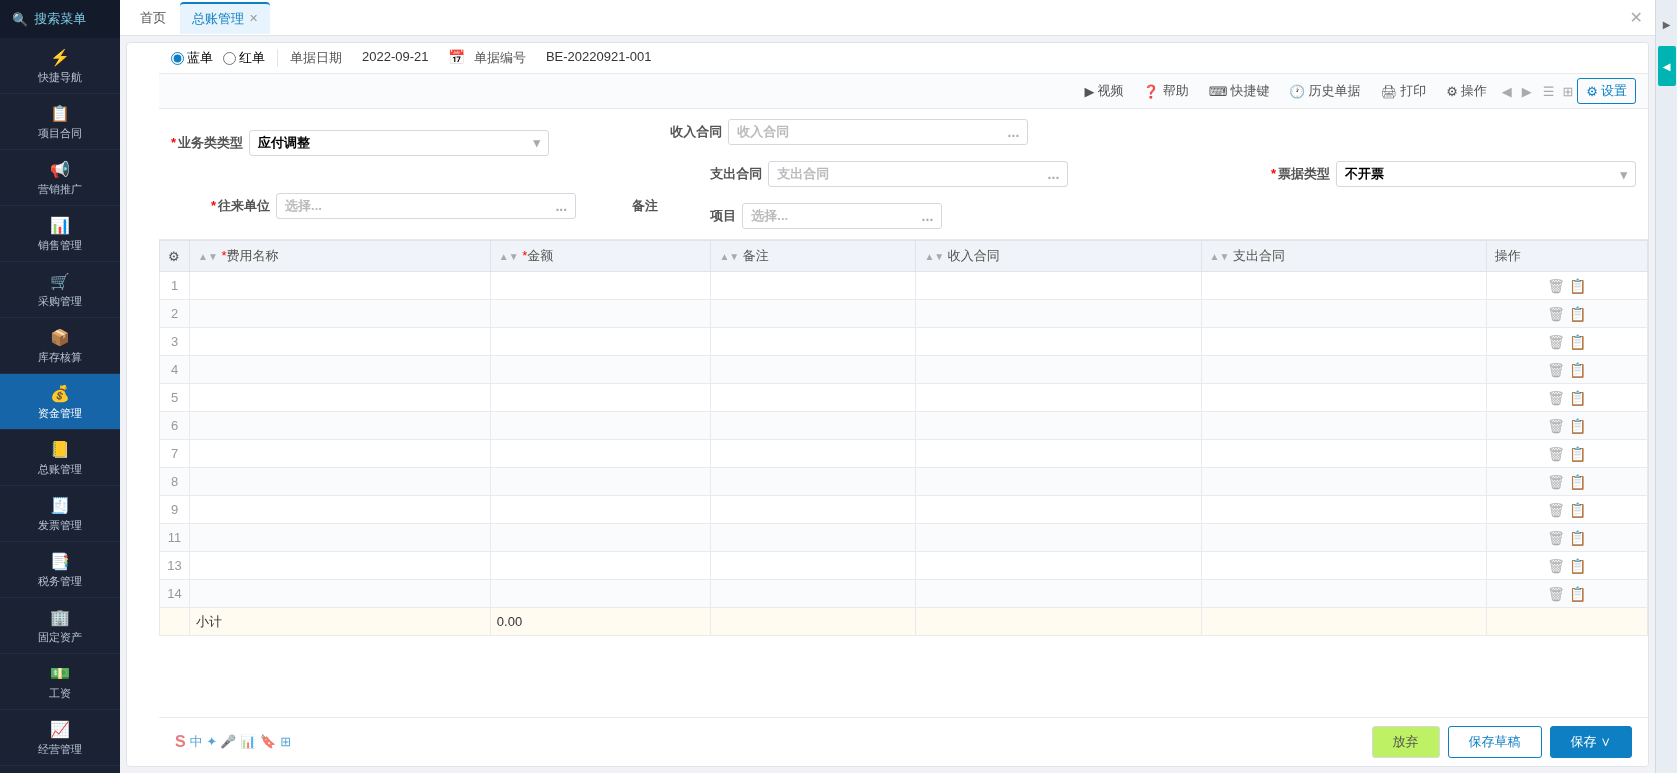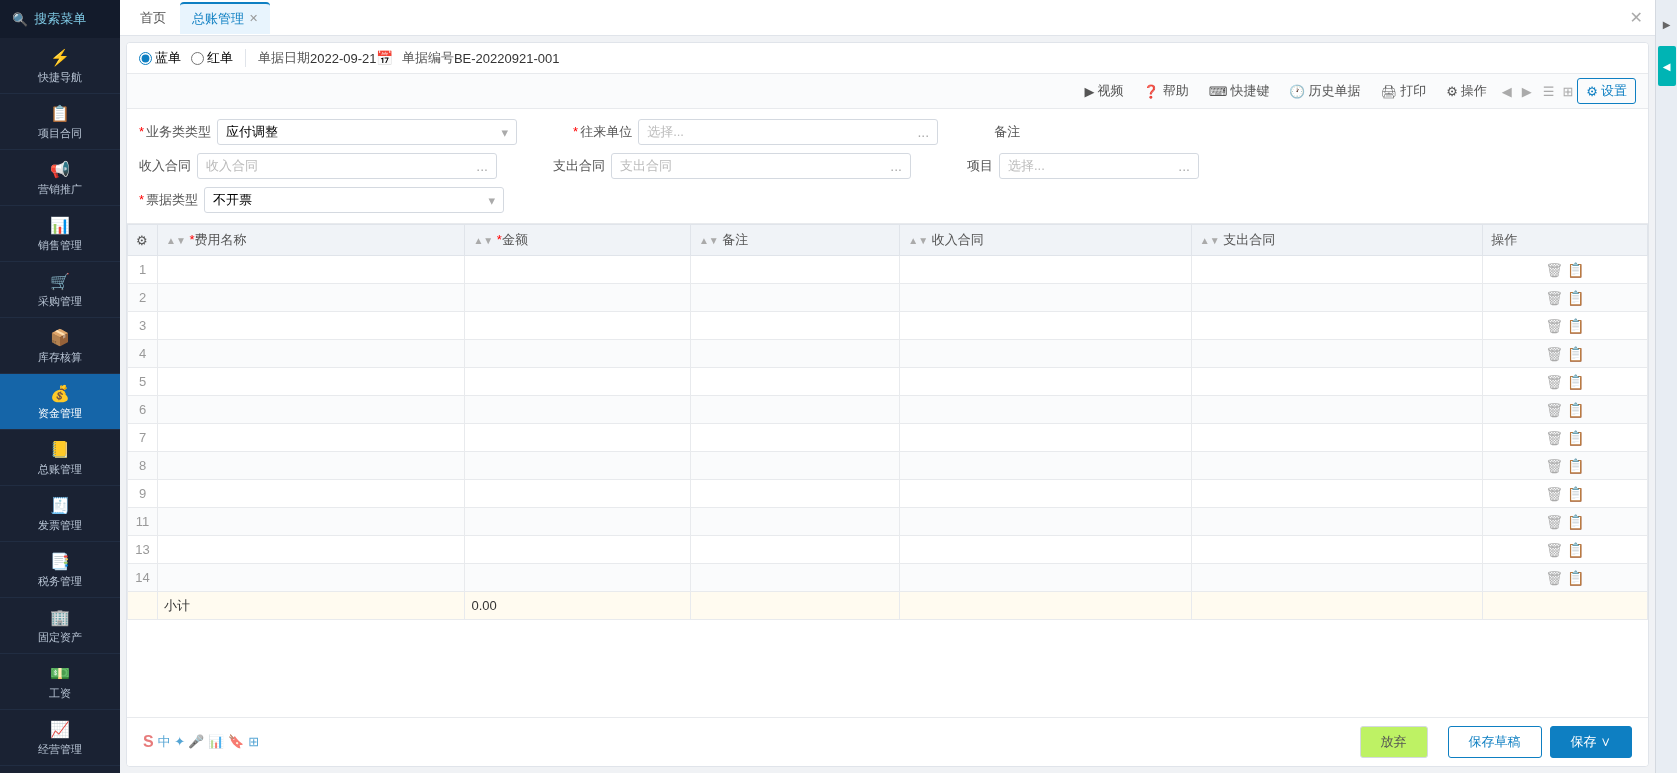--- a/index.html
+++ b/index.html
@@ -78,37 +78,38 @@
     
     .window-content {
       flex: 1;
       display: flex;
       flex-direction: column;
       background: #fff;
       margin: 6px;
       border-radius: 4px;
       border: 1px solid #e0e4ea;
       overflow: hidden;
+      padding-left: 32px;
     }
 
     
     .toolbar {
       display: flex;
       align-items: center;
       padding: 6px 12px;
       border-bottom: 1px solid #e8eaed;
       gap: 8px;
       background: #fff;
       flex-wrap: wrap;
     }
     .radio-group { display: flex; align-items: center; gap: 10px; }
     .radio-item { display: flex; align-items: center; gap: 3px; cursor: pointer; }
     .radio-item input { accent-color: #0e7fc2; }
     .toolbar-divider { width: 1px; height: 18px; background: #e0e4ea; margin: 0 4px; }
-    .toolbar-field { display: flex; align-items: center; gap: 0; color: #555; }
+    .toolbar-field { display: flex; align-items: flex-start; gap: 20px; color: #555; }
     .toolbar-value { color: #333; }
     .toolbar-icon { color: #aaa; font-size: 14px; }
 
     
     .action-toolbar {
       display: flex;
       align-items: center;
       padding: 4px 12px;
       border-bottom: 1px solid #e8eaed;
       background: #fafbfc;
@@ -125,23 +126,24 @@
       display: flex; align-items: center; gap: 3px;
       padding: 3px 8px; border-radius: 3px; cursor: pointer;
       font-size: 12px; color: #0e7fc2; border: 1px solid #0e7fc2;
     }
     .nav-arrow { cursor: pointer; color: #aaa; padding: 3px; }
 
     
     .form-area {
       padding: 10px 12px;
       display: flex;
-      flex-direction: column;
-      gap: 8px;
+      flex-direction: row;
+      gap: 0;
       border-bottom: 1px solid #e8eaed;
+      font-weight: bold;
     }
     .form-row { display: flex; align-items: center; gap: 16px; flex-wrap: wrap; }
     .form-field { display: flex; align-items: center; gap: 6px; }
     .form-label { color: #555; white-space: nowrap; }
     .required::before { content: '*'; color: red; margin-right: 2px; }
     .form-select {
       display: flex; align-items: center; gap: 4px;
       border: 1px solid #d4d9e0; border-radius: 3px;
       padding: 3px 8px; min-width: 120px; background: #fff; cursor: pointer;
     }
@@ -195,21 +197,21 @@
       border-top: 1px solid #e8eaed;
       background: #fff;
       gap: 8px;
     }
     .watermark { margin-right: auto; display: flex; align-items: center; gap: 4px; opacity: 0.7; }
     .btn {
       padding: 6px 20px; border-radius: 3px; cursor: pointer;
       border: 1px solid #d4d9e0; background: #bef264; color: #555; font-size: 13px;
     }
     .btn-primary { background: #0e7fc2; color: #fff; border-color: #0e7fc2; }
-    .btn-primary-outline { background: #fff; color: #0e7fc2; border-color: #0e7fc2; margin-left: 12px; }
+    .btn-primary-outline { background: #fff; color: #0e7fc2; border-color: #0e7fc2; }
 
     
     .right-panel {
       width: 22px;
       display: flex;
       flex-direction: column;
       align-items: center;
       background: #e8edf3;
       border-left: 1px solid #d4d9e0;
       gap: 2px;

